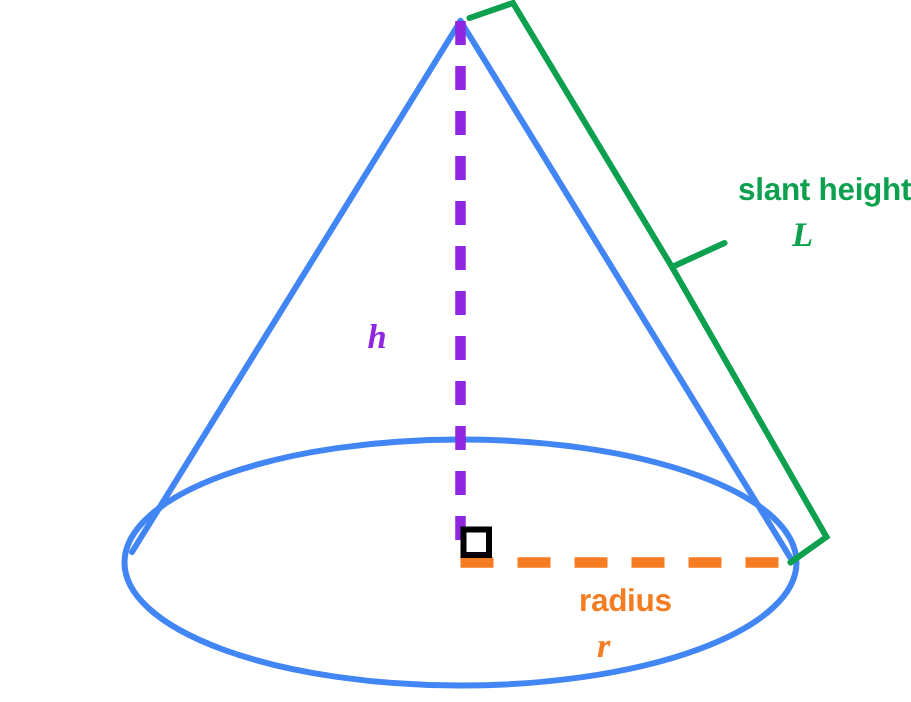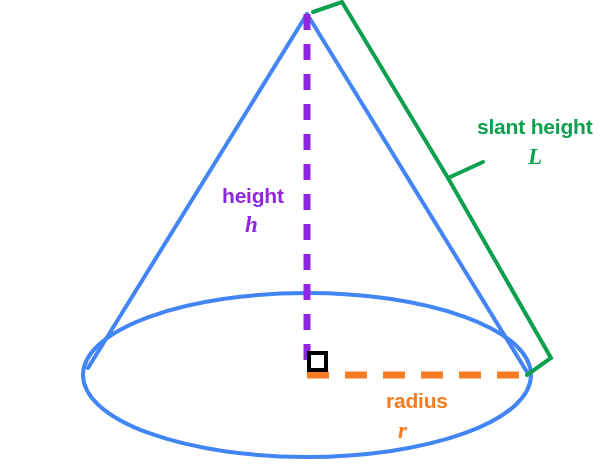--- a/index.html
+++ b/index.html
@@ -40,21 +40,21 @@
     letter-spacing: -0.2px;
   }
   .label-sym {
     font-family: "Liberation Serif", serif;
     font-style: italic;
     font-weight: bold;
     font-size: 23px;
   }
   #label-height-word { left: 222px; top: 185px; }
   #label-height-sym  { left: 245px; top: 213px; }
-  #label-slant-word  { left: 477px; top: 116px; }
+  #label-slant-word  { left: 492px; top: 116px; }
   #label-slant-sym   { left: 528px; top: 145px; }
   #label-radius-word { left: 386px; top: 390px; }
   #label-radius-sym  { left: 398px; top: 419px; }
 </style>
 </head>
 <body>
 
 <div id="diagram-root">
 
   <svg id="cone-svg" viewBox="0 0 607 468" xmlns="http://www.w3.org/2000/svg">
@@ -69,21 +69,20 @@
 
     <line x1="307" y1="375" x2="535" y2="375" stroke="#f57c20" stroke-width="7" stroke-dasharray="22 16" stroke-linecap="butt"></line>
 
     <rect x="309" y="353" width="17" height="17" fill="none" stroke="#000000" stroke-width="4"></rect>
 
     <polyline points="313,12 342,2 448,178 551,358 527,375" fill="none" stroke="#0da04f" stroke-width="4" stroke-linecap="round" stroke-linejoin="miter"></polyline>
 
     <line x1="448" y1="178" x2="483" y2="162" stroke="#0da04f" stroke-width="4" stroke-linecap="round"></line>
   </svg>
 
-  <div class="label label-word" id="label-height-word" style="color:#8f27e0;">height</div>
   <div class="label label-sym" id="label-height-sym" style="color:#8f27e0;">h</div>
 
   <div class="label label-word" id="label-slant-word" style="color:#0da04f;">slant height</div>
   <div class="label label-sym" id="label-slant-sym" style="color:#0da04f;">L</div>
 
   <div class="label label-word" id="label-radius-word" style="color:#f57c20;">radius</div>
   <div class="label label-sym" id="label-radius-sym" style="color:#f57c20;">r</div>
 
 </div>
 

